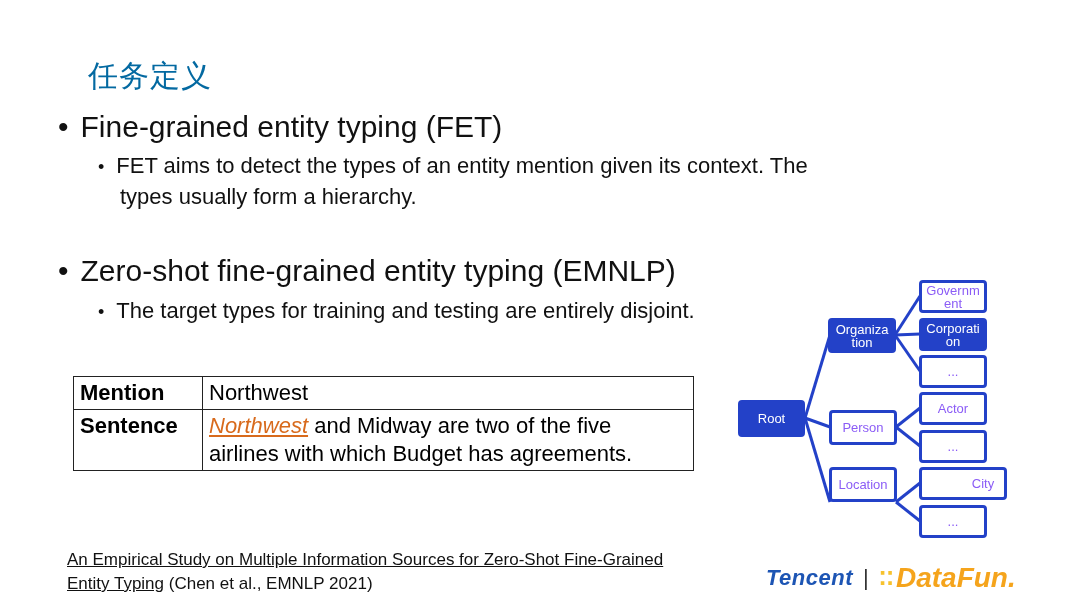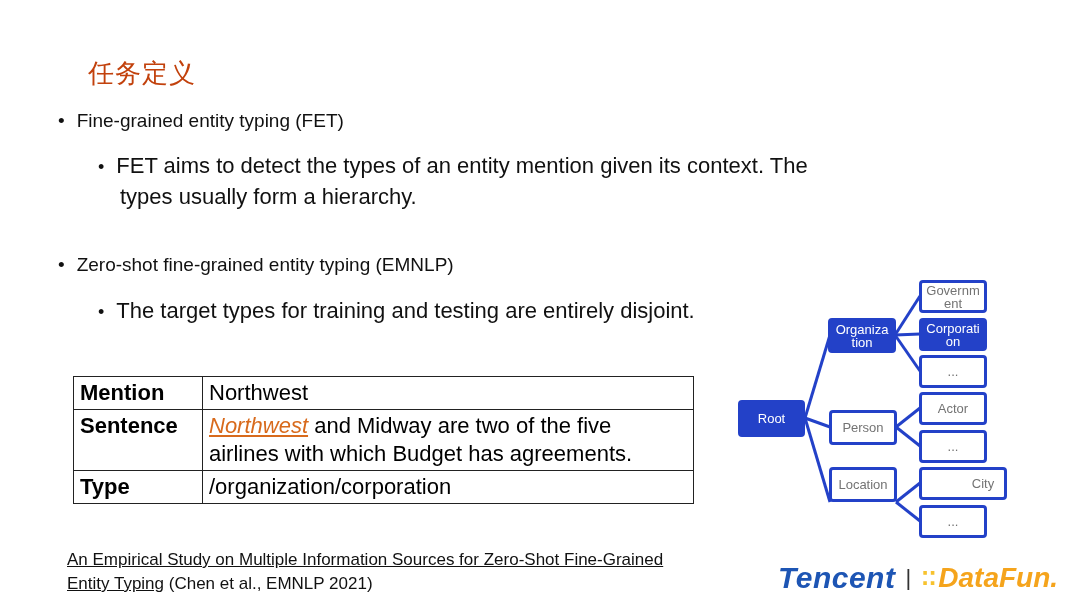--- a/index.html
+++ b/index.html
@@ -1,38 +1,38 @@
 <!DOCTYPE html>
 <html><head>
 <meta charset="utf-8">
 <style>
   html, body { margin:0; padding:0; }
   body { width:1080px; height:608px; background:#ffffff; position:relative; overflow:hidden;
          font-family:"Liberation Sans", "DejaVu Sans", sans-serif; color:#000; }
-  .title { position:absolute; left:88px; top:56px; font-size:26px; color:#c2410c;
+  .title { position:absolute; left:88px; top:56px; font-size:30px; color:#0369a1;
            font-family:"DejaVu Sans", sans-serif; letter-spacing:1px; }
-  .b1 { position:absolute; left:58px; font-size:19px; color:#111; white-space:nowrap; }
+  .b1 { position:absolute; left:58px; font-size:30px; color:#111; white-space:nowrap; }
   .b1 .dot, .b2 .dot { display:inline-block; margin-right:12px; }
   .b2 { position:absolute; left:98px; font-size:22px; color:#111; line-height:29px; }
   .b2 .dot { font-size:18px; }
   .b2 .cont { padding-left:22px; display:block; }
   table.ex { position:absolute; left:73px; top:376px; border-collapse:collapse; font-size:22px; }
   table.ex td { border:1.5px solid #222; padding:2px 6px; vertical-align:top; line-height:28px; }
   table.ex td.k { font-weight:bold; width:116px; }
   table.ex td.v { width:478px; }
   .mention-hl { color:#d86a1c; font-style:italic; text-decoration:underline; }
   .cite { position:absolute; left:67px; top:548px; font-size:17px; line-height:24px; color:#111; width:700px; }
   .cite u { }
   svg.tree { position:absolute; left:0; top:0; }
   .node { position:absolute; border:3px solid #2341c8; border-radius:4px; background:#fff;
-          font-size:13px; color:#737373; display:flex; align-items:center; justify-content:center;
+          font-size:13px; color:#8b5cf6; display:flex; align-items:center; justify-content:center;
           text-align:center; line-height:13px; box-sizing:border-box; }
   .node.filled { background:#2341c8; color:#fff; }
   .logo { position:absolute; top:560px; left:766px; height:36px; display:flex; align-items:center; }
-  .tencent { font-size:30px; font-weight:bold; font-style:italic; color:#1d55b4; letter-spacing:0.5px;margin-left:12px; }
+  .tencent { font-size:22px; font-weight:bold; font-style:italic; color:#1d55b4; letter-spacing:0.5px; }
   .sep { font-size:22px; color:#333; margin:0 10px; }
   .datafun { font-size:28px; font-weight:bold; font-style:italic; color:#f5a41c; }
   .dots { color:#f7c22e; font-size:20px; font-weight:bold; margin-right:2px; }
 </style>
 </head>
 <body>
 
 <div class="title">任务定义</div>
 
 <div class="b1" style="top:110px;">
@@ -55,24 +55,20 @@
       <tr>
     <td class="k">Mention</td>
     <td class="v">Northwest</td>
   </tr>
   <tr>
     <td class="k">Sentence</td>
     <td class="v">
       <span class="mention-hl">Northwest</span><span> and Midway are two of the five</span><br>
       <span>airlines with which Budget has agreements.</span>
     </td>
-  </tr>
-  <tr>
-    <td class="k">Type</td>
-    <td class="v">/organization/corporation</td>
   </tr>
 </tbody>
   </table>
 
 <div class="cite">
   <u>An Empirical Study on Multiple Information Sources for Zero-Shot Fine-Grained</u><br>
   <u>Entity Typing</u><span> (Chen et al., EMNLP 2021)</span>
 </div>
 
 <svg class="tree" width="1080" height="608">

